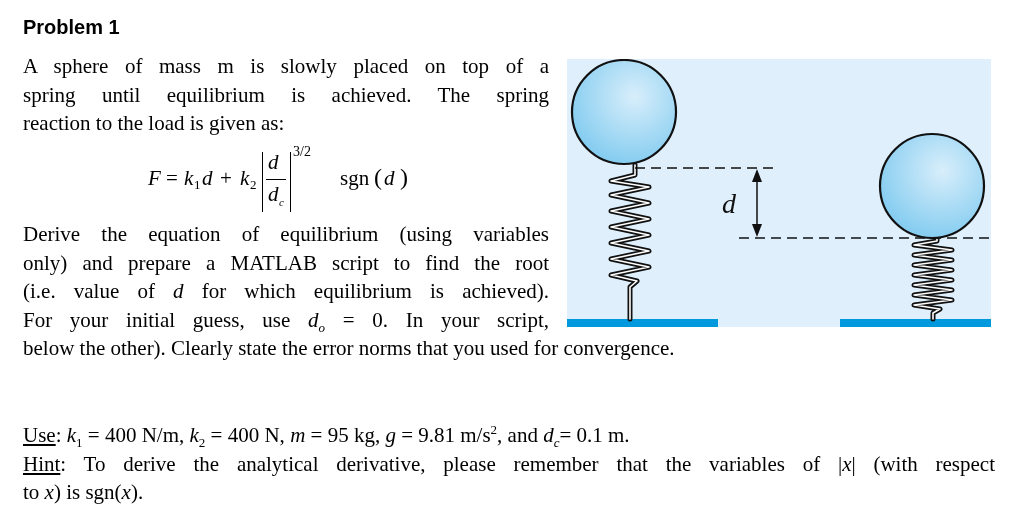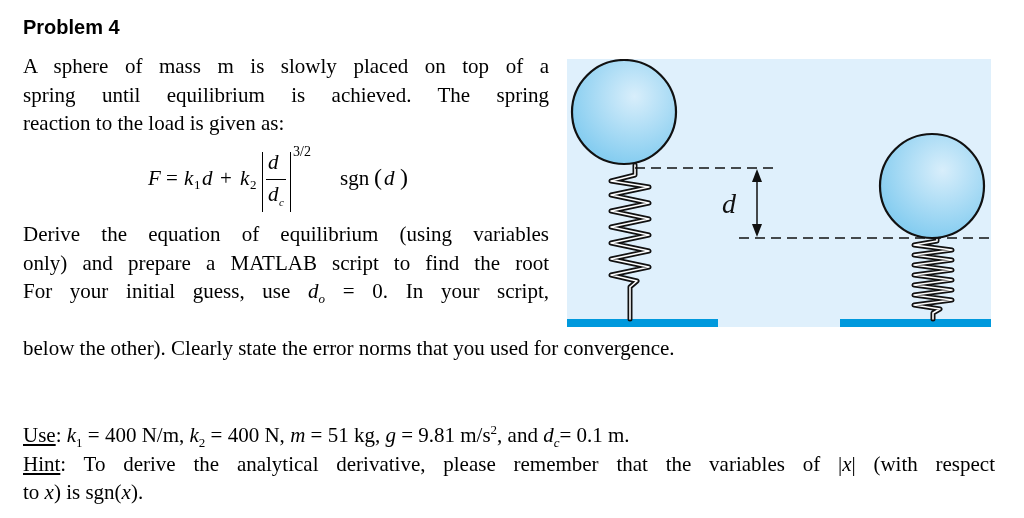--- a/index.html
+++ b/index.html
@@ -36,21 +36,21 @@
   .eq span { position: absolute; }
   .eq .bar { position: absolute; width: 1.3px; background: #000; }
   .eq .fracline { position: absolute; height: 1.2px; background: #000; }
 
   
   .figure { position: absolute; left: 567px; top: 59px; width: 424px; height: 268px; }
 </style>
 </head>
 <body>
 
-<div class="title">Problem 4</div>
+<div class="title">Problem 1</div>
 
 <div class="para p1">
   <span class="l">A sphere of mass m is slowly placed on top of a</span>
   <span class="l">spring until equilibrium is achieved. The spring</span>
   <span class="l last">reaction to the load is given as:</span>
 </div>
 
 <div class="eq">
   <span class="it" style="left:0; top:22px;">F</span>
   <span style="left:18px; top:22px;">=</span>
@@ -69,29 +69,30 @@
   <span style="left:145px; top:0; font-size:14px;">3/2</span>
   <span style="left:192px; top:22px;">sgn</span>
   <span style="left:226px; top:20px; font-size:24px;">(</span>
   <span class="it" style="left:236px; top:22px;">d</span>
   <span style="left:252px; top:20px; font-size:24px;">)</span>
 </div>
 
 <div class="para p2">
   <span class="l">Derive the equation of equilibrium (using variables</span>
   <span class="l">only) and prepare a MATLAB script to find the root</span>
+  <span class="l"><span>(i.e. value of </span><span class="it">d</span><span> for which equilibrium is achieved).</span></span>
   <span class="l"><span>For your initial guess, use </span><span class="it">d</span><sub class="it">o</sub><span> = 0. In your script,</span></span>
 </div>
 
 <div class="para p3">
   <span class="l">below the other). Clearly state the error norms that you used for convergence.</span>
 </div>
 
 <div class="para p4">
-  <span class="l"><span class="u">Use</span><span>: </span><span class="it">k</span><sub>1</sub><span> = 400 N/m, </span><span class="it">k</span><sub>2</sub><span> = 400 N, </span><span class="it">m</span><span> = 51 kg, </span><span class="it">g</span><span> = 9.81 m/s</span><sup>2</sup><span>, and </span><span class="it">d</span><sub class="it">c</sub><span>= 0.1 m.</span></span>
+  <span class="l"><span class="u">Use</span><span>: </span><span class="it">k</span><sub>1</sub><span> = 400 N/m, </span><span class="it">k</span><sub>2</sub><span> = 400 N, </span><span class="it">m</span><span> = 95 kg, </span><span class="it">g</span><span> = 9.81 m/s</span><sup>2</sup><span>, and </span><span class="it">d</span><sub class="it">c</sub><span>= 0.1 m.</span></span>
   <span class="l hint"><span class="u">Hint</span><span>: To derive the analytical derivative, please remember that the variables of |</span><span class="it">x</span><span>| (with respect</span></span>
   <span class="l"><span>to </span><span class="it">x</span><span>) is sgn(</span><span class="it">x</span><span>).</span></span>
 </div>
 
 <svg class="figure" viewBox="0 0 424 268" width="424" height="268">
   <defs>
     <radialGradient id="sph" cx="0.6" cy="0.35" r="0.65">
       <stop offset="0" stop-color="#d8eefb"></stop>
       <stop offset="1" stop-color="#86cdf0"></stop>
     </radialGradient>

